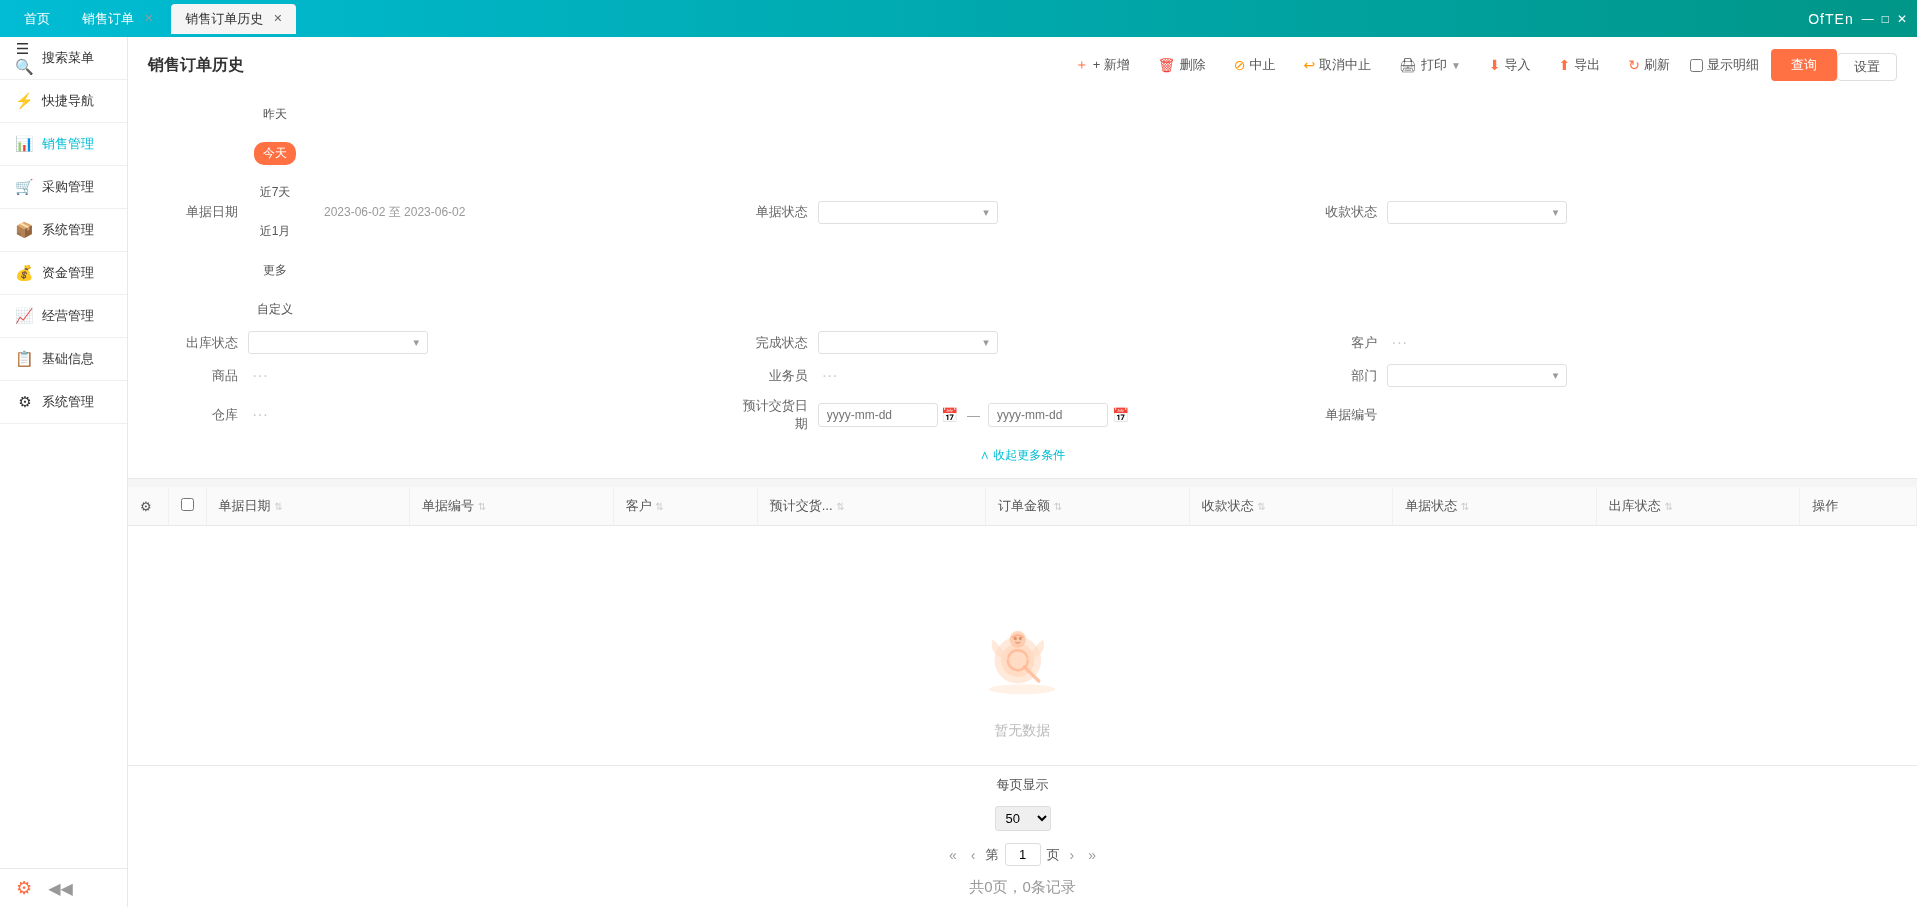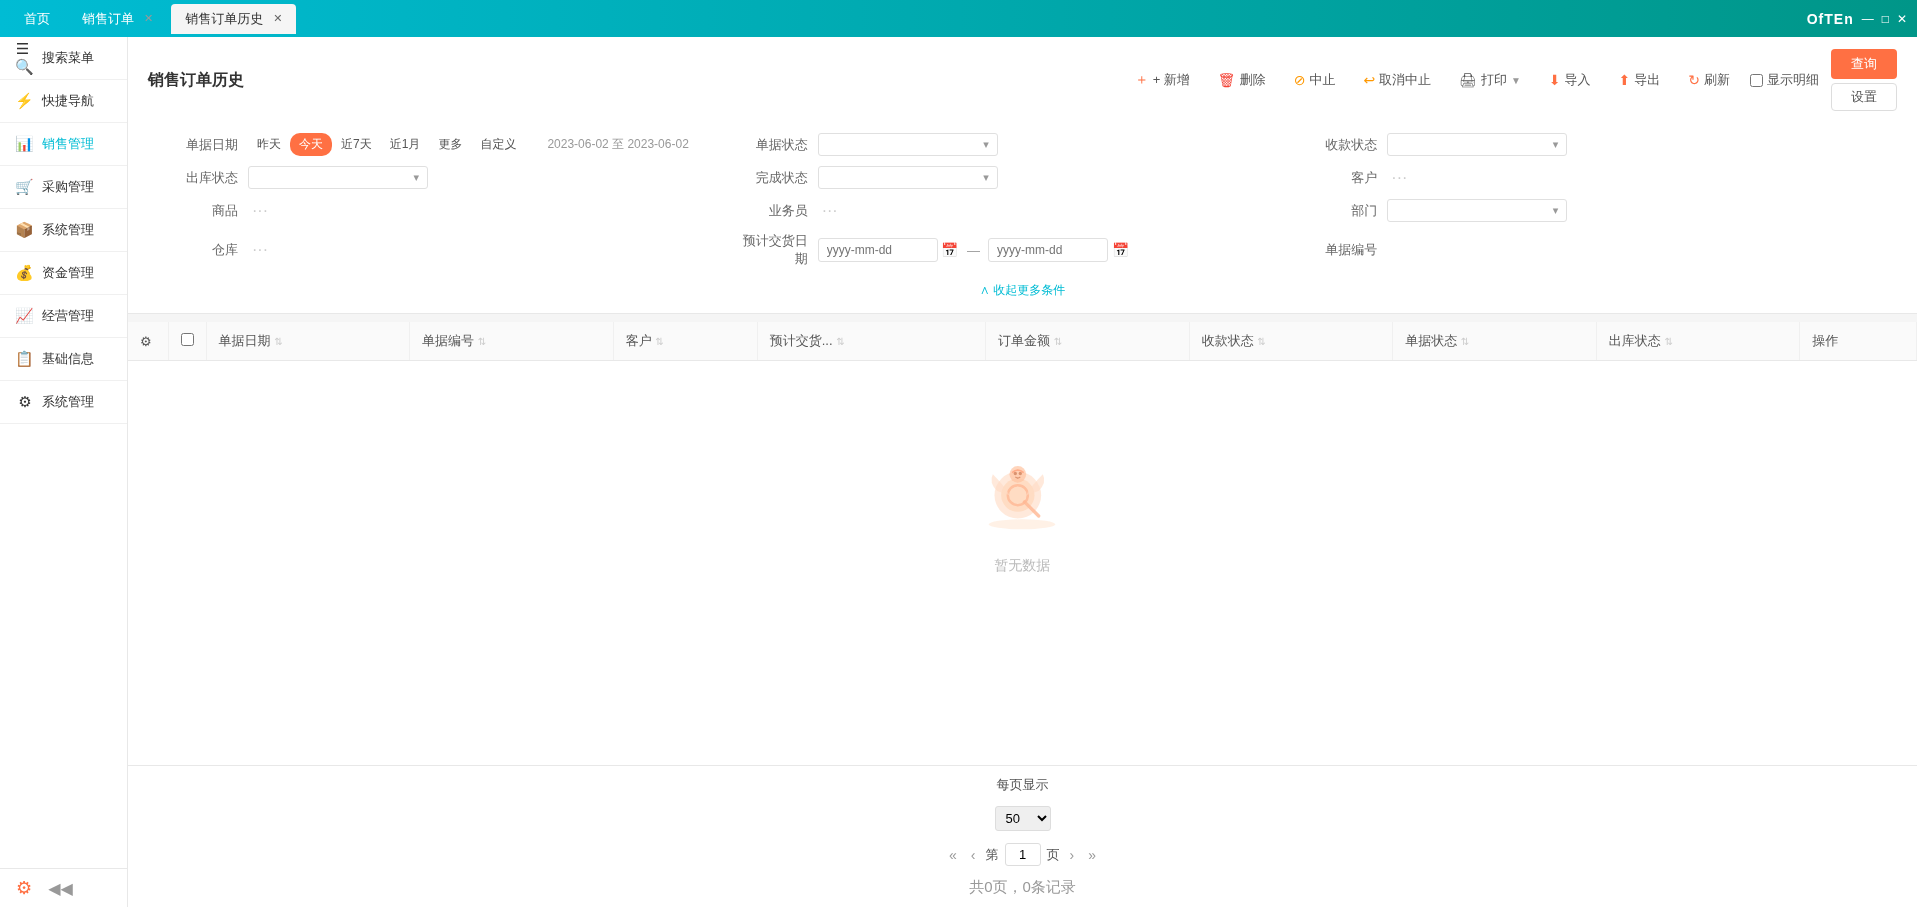--- a/index.html
+++ b/index.html
@@ -42,21 +42,21 @@
     .top-bar-right {
       margin-left: auto;
       display: flex;
       align-items: center;
       gap: 8px;
       color: #fff;
       font-size: 12px;
     }
     .brand-text {
       font-size: 14px;
-      font-weight: bold;
+      font-weight: normal;
       color: #fff;
       letter-spacing: 1px;
     }
 
     
     .main-layout {
       display: flex;
       flex: 1;
       overflow: hidden;
     }
@@ -191,21 +191,22 @@
     }
     .filter-control {
       flex: 1;
       display: flex;
       align-items: center;
       gap: 6px;
     }
     .date-btns {
       display: flex;
       align-items: center;
-      gap: 0;
+      gap: 16px;
+      flex-direction: column;
     }
     .date-btn {
       padding: 2px 8px;
       border-radius: 3px;
       cursor: pointer;
       font-size: 12px;
       color: #555;
       border: 1px solid transparent;
     }
     .date-btn.active {
@@ -454,21 +455,21 @@
             <span>导出</span>
           </div>
           <div class="toolbar-btn">
             <span class="btn-icon" style="color:#ff7043;">↻</span>
             <span>刷新</span>
           </div>
           <div class="show-detail-check">
             <input type="checkbox" style="">
             <span>显示明细</span>
           </div>
-          <div style="display:flex; flex-direction:column; align-items:stretch;">
+          <div style="display:flex; flex-direction:row; align-items:stretch;">
             <button class="btn-query">查询</button>
             <button class="btn-setting">设置</button>
           </div>
         </div>
       </div>
 
       <div class="filter-area">
 
         <div class="filter-row">
           <span class="filter-label">单据日期</span>

